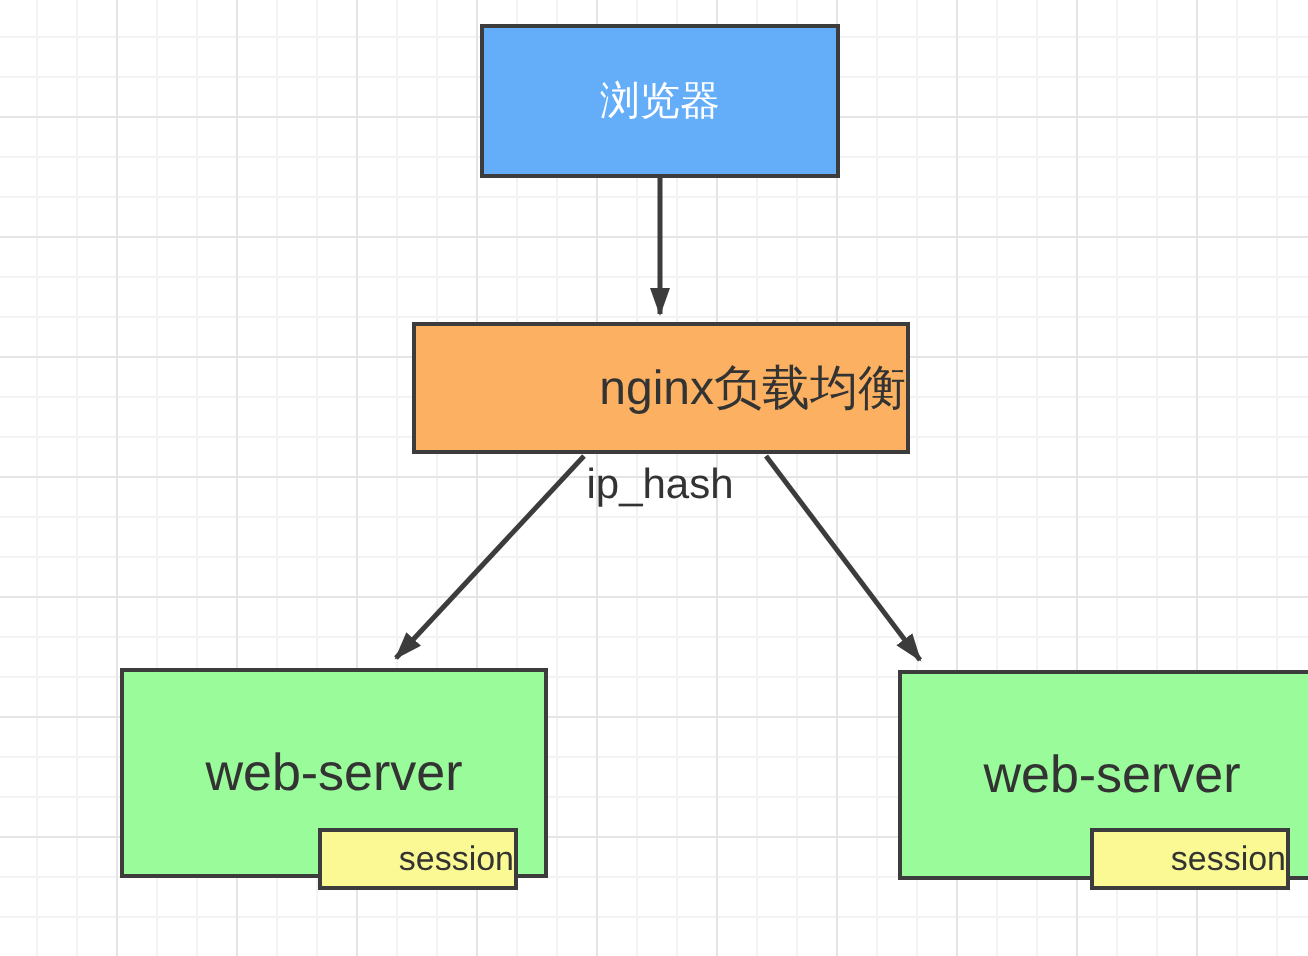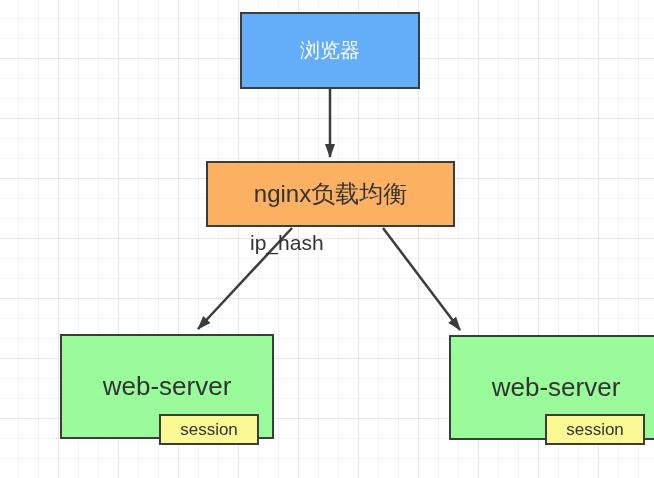--- a/index.html
+++ b/index.html
@@ -45,41 +45,43 @@
   .node-browser {
     left: 240px; top: 12px; width: 180px; height: 77px;
     background: var(--browser-fill);
     color: var(--browser-text);
     font-size: 20px;
   }
   .node-nginx {
     left: 206px; top: 161px; width: 249px; height: 66px;
     background: var(--nginx-fill);
     font-size: 24px;
+    justify-content: flex-end;
   }
   .node-server {
     width: 214px; height: 105px;
     background: var(--server-fill);
     font-size: 26px;
     margin-left: 34px;
   }
   .node-server-left  { left: 26px;  top: 334px; }
   .node-server-right { left: 415px; top: 335px; }
   .node-session {
     width: 100px; height: 31px;
     background: var(--session-fill);
     font-size: 17px;
     z-index: 3;
+    justify-content: flex-end;
   }
   .node-session-left  { left: 159px; top: 414px; }
   .node-session-right { left: 545px; top: 414px; }
   .edge-label {
     position: absolute;
     left: 250px; top: 231px; width: 160px;
-    text-align: left;
+    text-align: center;
     font-size: 21px;
     color: var(--label-text);
     z-index: 2;
   }
   svg.edges {
     position: absolute;
     left: 0; top: 0;
     width: 654px; height: 478px;
     z-index: 1;
     pointer-events: none;

